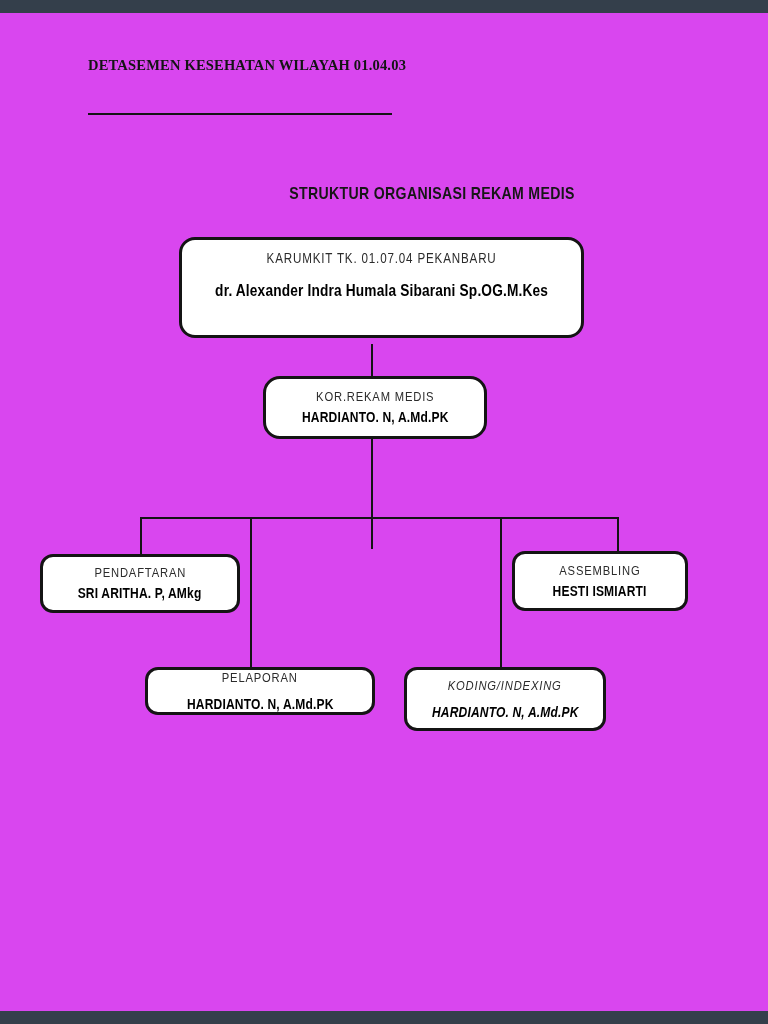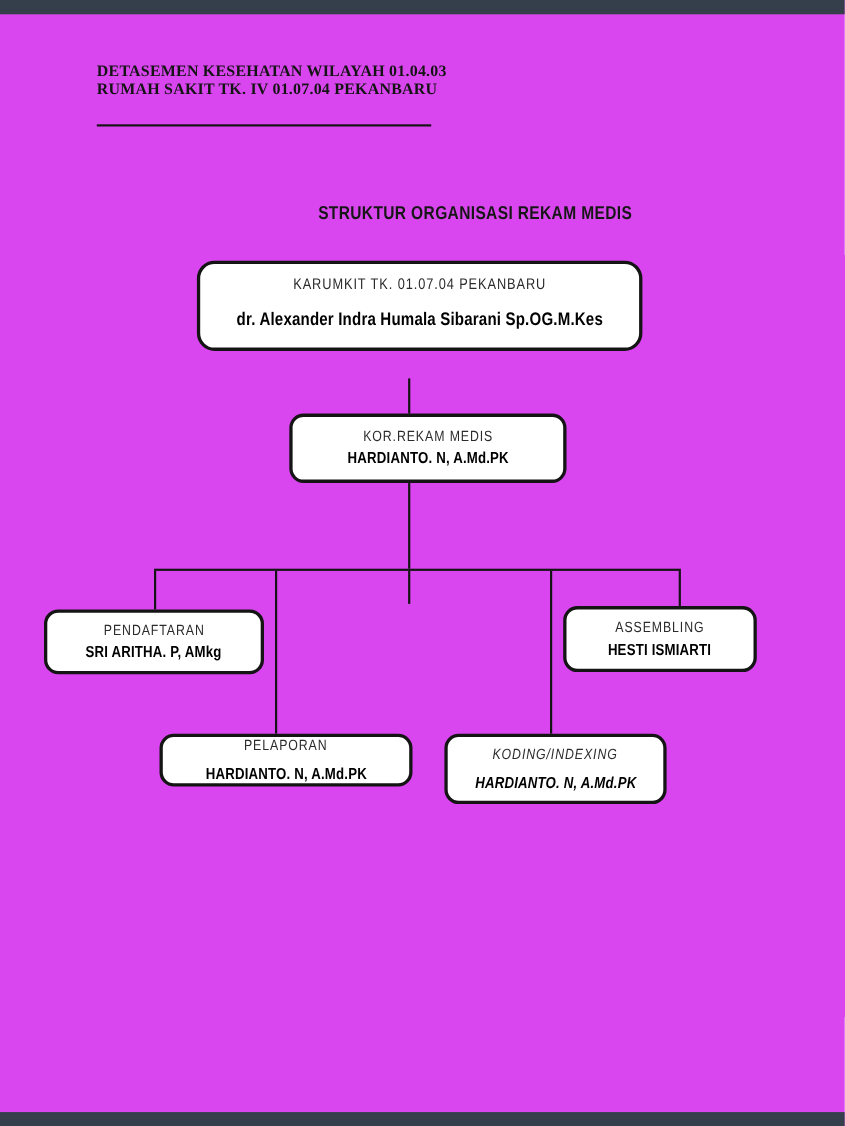--- a/index.html
+++ b/index.html
@@ -38,25 +38,25 @@
   
   .node {
     position:absolute; box-sizing:border-box;
     background:#ffffff; border:3px solid #141414; border-radius:13px;
     display:flex; flex-direction:column; align-items:center; justify-content:center;
     gap:3px; text-align:center;
   }
   .node .label { font-size:13.5px; line-height:16px; color:#2b2b2b; letter-spacing:1px; }
   .node .name  { font-size:14.5px; line-height:18px; font-weight:bold; color:#000000; letter-spacing:0.2px; }
 
-  .node-karumkit { left:179px; top:237px; width:405px; height:82px; justify-content:flex-start; padding-top:10px; gap:15px; border-radius:16px; }
+  .node-karumkit { left:179px; top:237px; width:405px; height:101px; justify-content:flex-start; padding-top:10px; gap:15px; border-radius:16px; }
   .node-karumkit .label { font-size:14px; }
   .node-karumkit .name  { font-size:16.5px; line-height:19px; }
 
-  .node-koordinator { left:263px; top:376px; width:252px; height:63px; }
+  .node-koordinator { left:263px; top:376px; width:224px; height:63px;border-radius:17px; }
   .node-pendaftaran { left:40px;  top:554px; width:200px; height:59px; }
   .node-filling     { left:260px; top:549px; width:231px; height:62px; }
   .node-assembling  { left:512px; top:551px; width:176px; height:60px; }
   .node-pelaporan   { left:145px; top:667px; width:230px; height:48px; gap:9px;align-items:center; }
   .node-koding      { left:404px; top:667px; width:202px; height:64px; gap:9px;font-style:italic; }
 
   
   .conn { position:absolute; background:#141414; }
   .c-v-top   { left:371px; top:344px; width:2px; height:32px; }  
   .c-v-bus   { left:371px; top:439px; width:2px; height:78px; }  
@@ -69,21 +69,20 @@
 </style>
 </head>
 <body>
 
 <div class="stage">
 
   <div class="letterbox top"></div>
 
   <div class="doc-header">
     <div>DETASEMEN KESEHATAN WILAYAH 01.04.03</div>
-    <div>RUMAH SAKIT TK. IV 01.07.04 PEKANBARU</div>
   </div>
   <div class="header-rule"></div>
 
   <div class="chart-title">
     <span class="cx">STRUKTUR ORGANISASI REKAM MEDIS</span>
   </div>
 
   <div class="conn c-v-top"></div>
   <div class="conn c-v-bus"></div>
   <div class="conn c-h-bus"></div>

